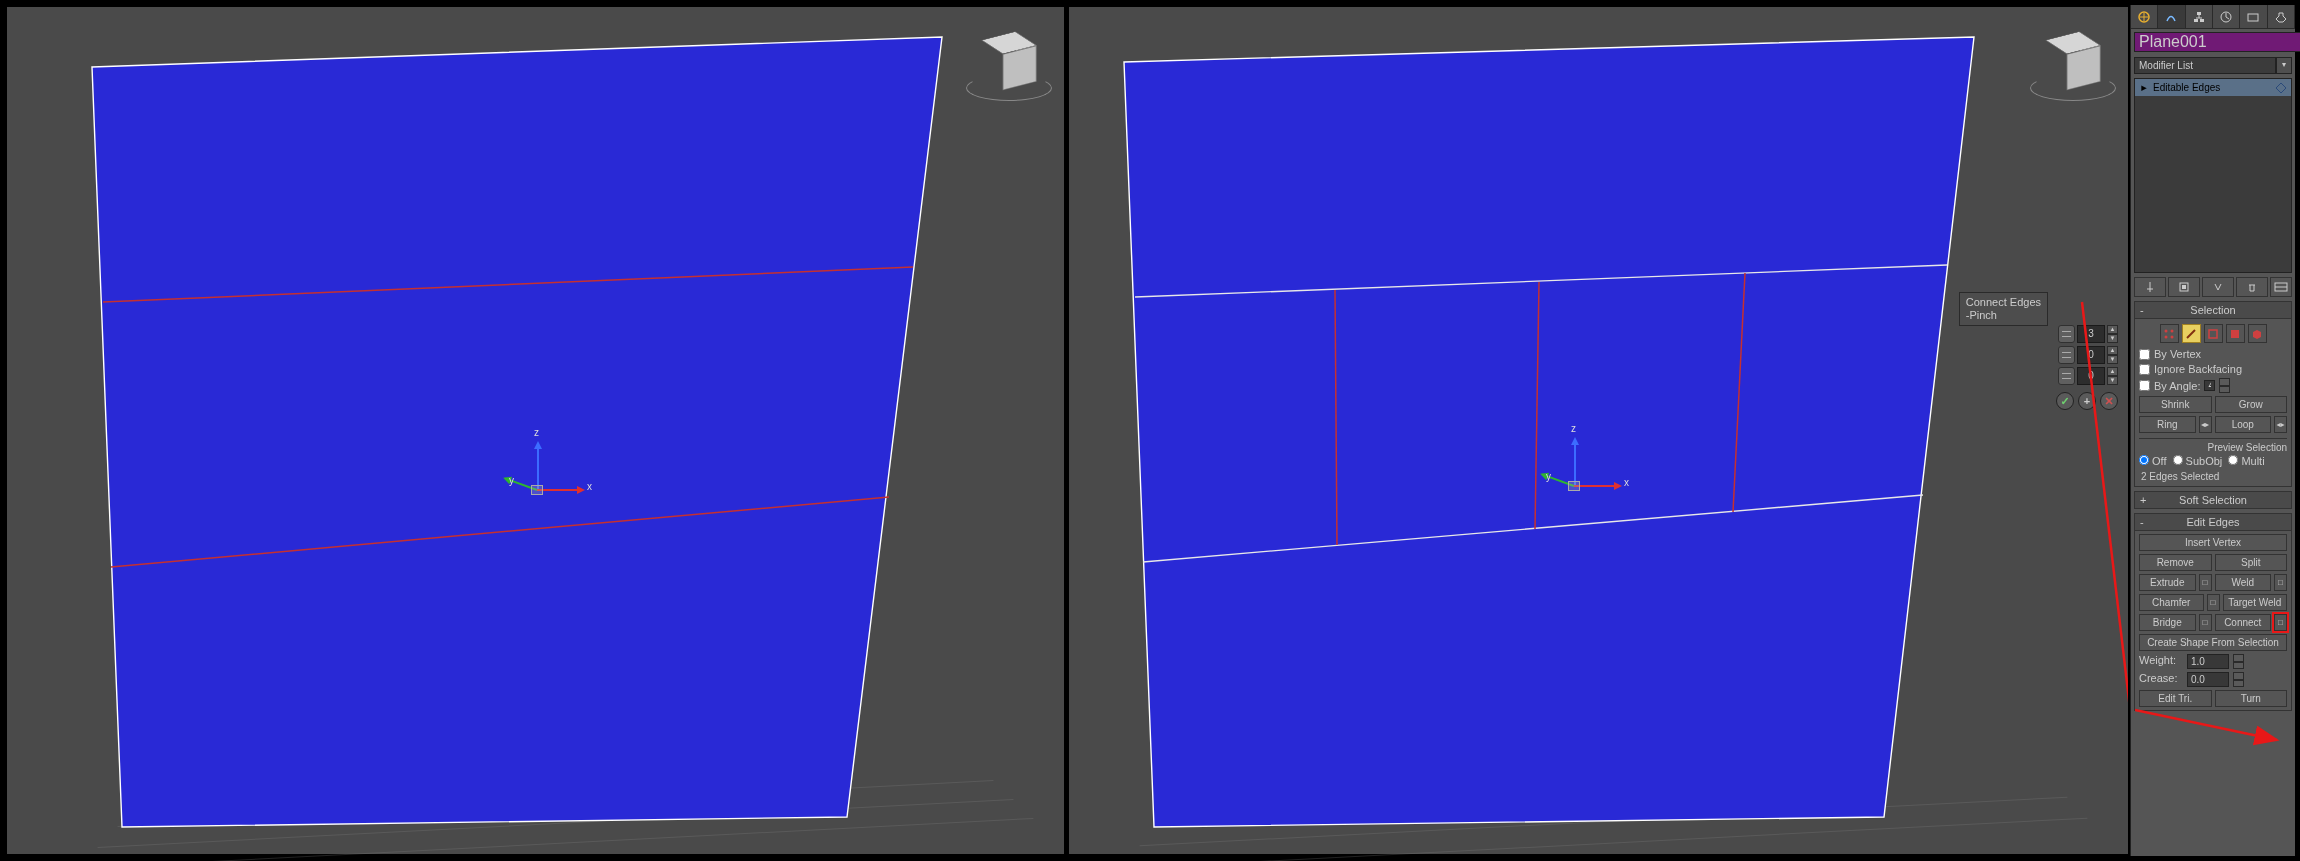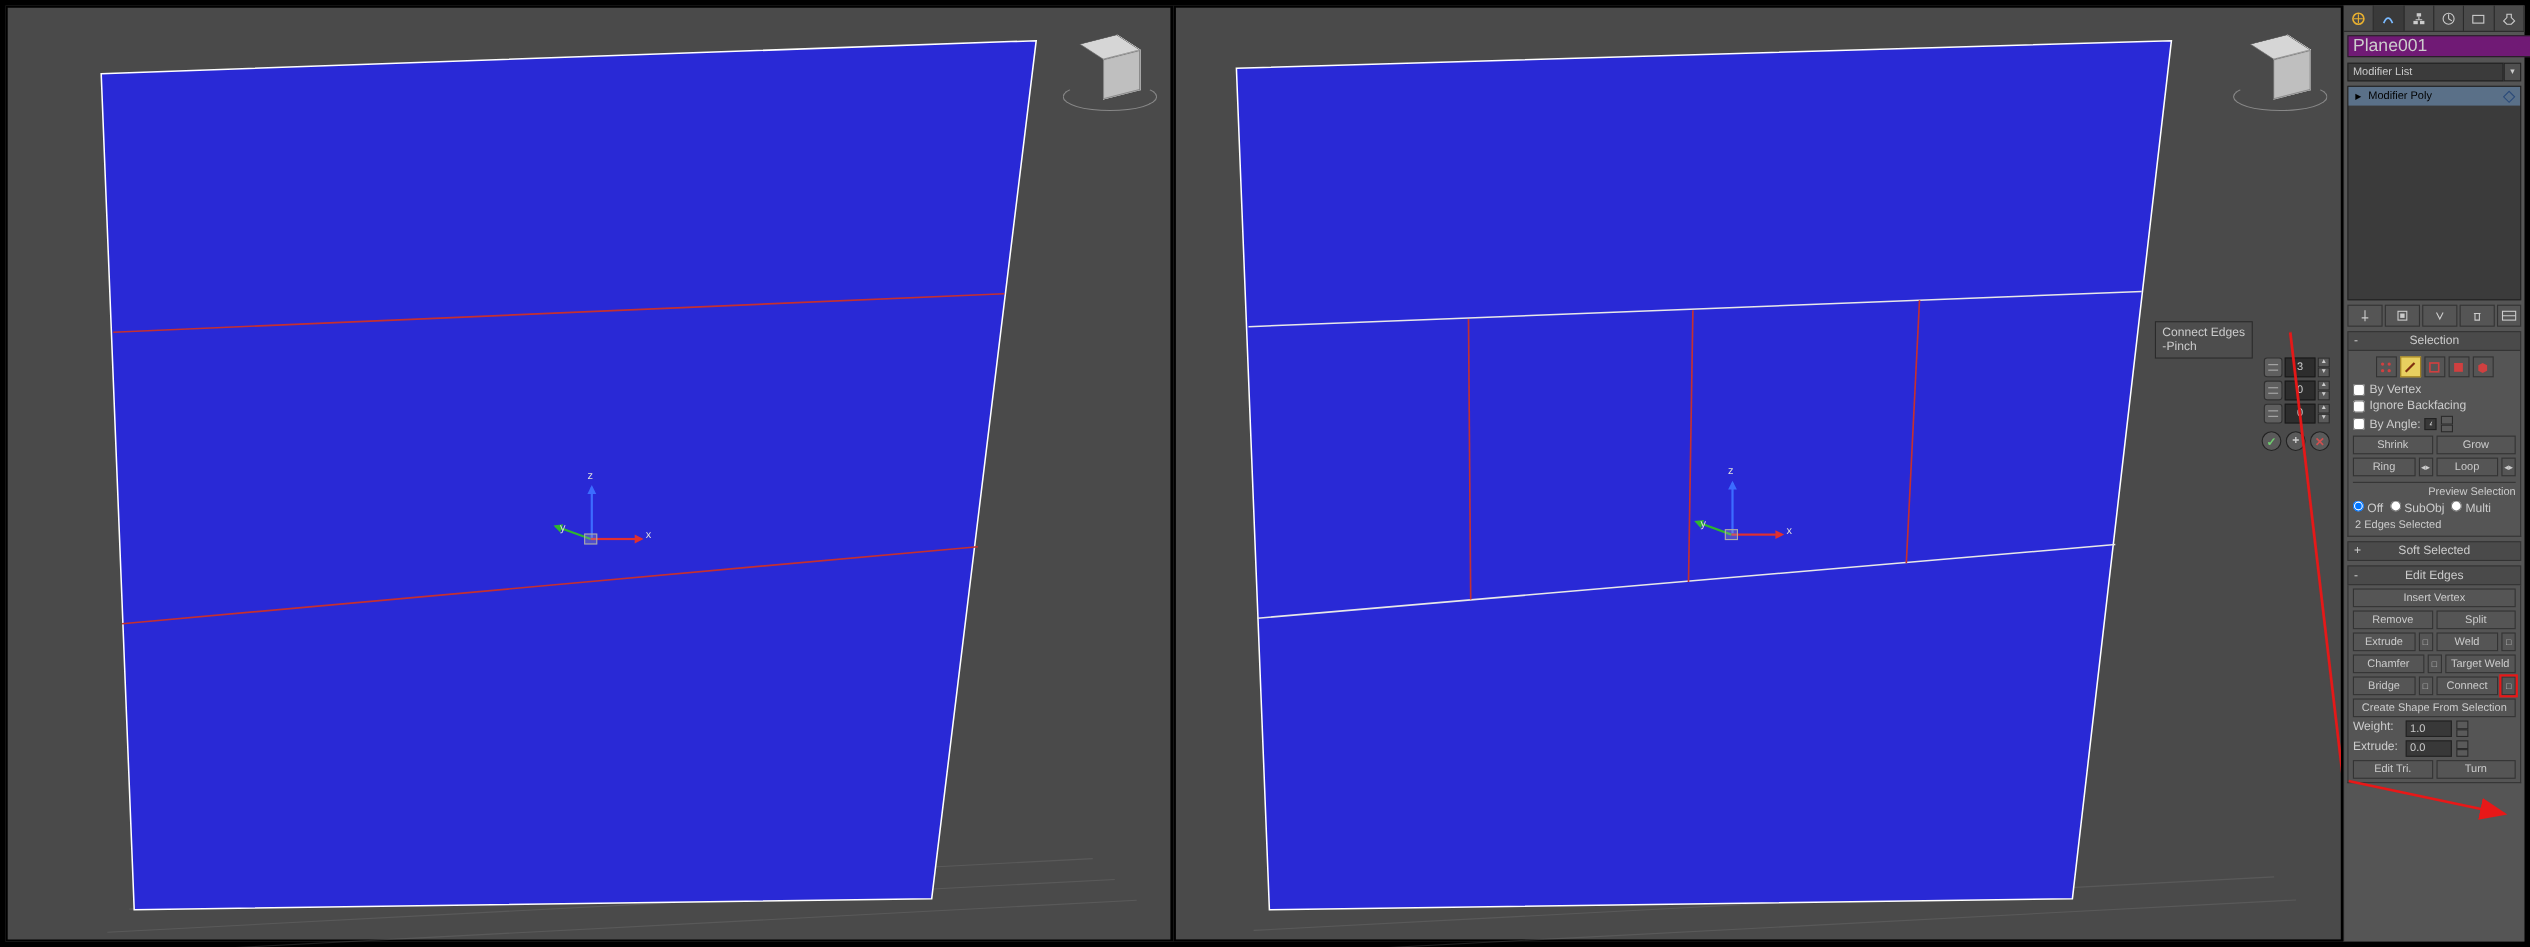--- a/index.html
+++ b/index.html
@@ -259,21 +259,21 @@
     </div>
 
     <div class="modlist">
       <div class="modlist-lbl">Modifier List</div>
       <div class="modlist-dd">▾</div>
     </div>
 
     <div class="stack">
       <div class="stack-item">
         <span class="exp">▸</span>
-        <span class="nm">Modifier Poly</span>
+        <span class="nm">Editable Edges</span>
         <svg class="nav">
             <path d="M1 6 L6 1 L11 6 L6 11 Z" fill="none" stroke="#2a4a7a"></path>
           </svg>
       </div>
     </div>
 
     <div class="stack-tools">
       <div class="st-btn">
           <svg width="12" height="12">
             <path d="M6 1 L6 8 M3 8 L9 8 M6 8 L6 11" stroke="#ccc"></path>
@@ -369,21 +369,21 @@
             <label><input type="radio" checked="" style=""> <span>Off</span></label>
             <label><input type="radio" style=""> <span>SubObj</span></label>
             <label><input type="radio" style=""> <span>Multi</span></label>
           </div>
         </div>
         <div class="status">2 Edges Selected</div>
       </div>
     </div>
 
     <div class="rollout">
-      <div class="ro-head"><span class="tgl">+</span><span>Soft Selected</span></div>
+      <div class="ro-head"><span class="tgl">+</span><span>Soft Selection</span></div>
     </div>
 
     <div class="rollout">
       <div class="ro-head"><span class="tgl">-</span><span>Edit Edges</span></div>
       <div class="ro-body">
         <div class="pbtn" style="width:100%">Insert Vertex</div>
         <div class="btn-row">
           <div class="pbtn">Remove</div>
           <div class="pbtn">Split</div>
         </div>
@@ -407,21 +407,21 @@
         <div class="pbtn" style="width:100%">Create Shape From Selection</div>
         <div class="lbl-row">
           <span class="lbl">Weight:</span>
           <input class="num-in" value="1.0" style="">
           <div class="spn">
               <div></div>
               <div></div>
             </div>
         </div>
         <div class="lbl-row">
-          <span class="lbl">Extrude:</span>
+          <span class="lbl">Crease:</span>
           <input class="num-in" value="0.0" style="">
           <div class="spn">
               <div></div>
               <div></div>
             </div>
         </div>
         <div class="btn-row">
           <div class="pbtn">Edit Tri.</div>
           <div class="pbtn">Turn</div>
         </div>

